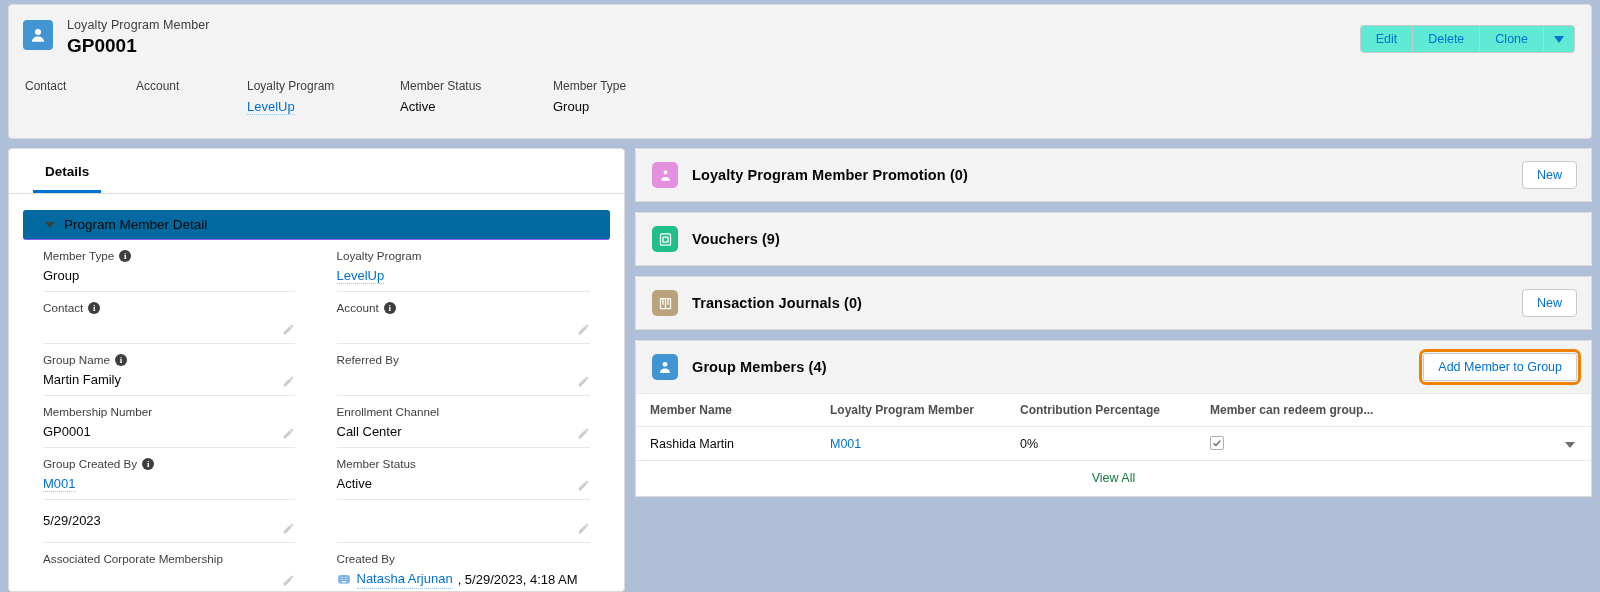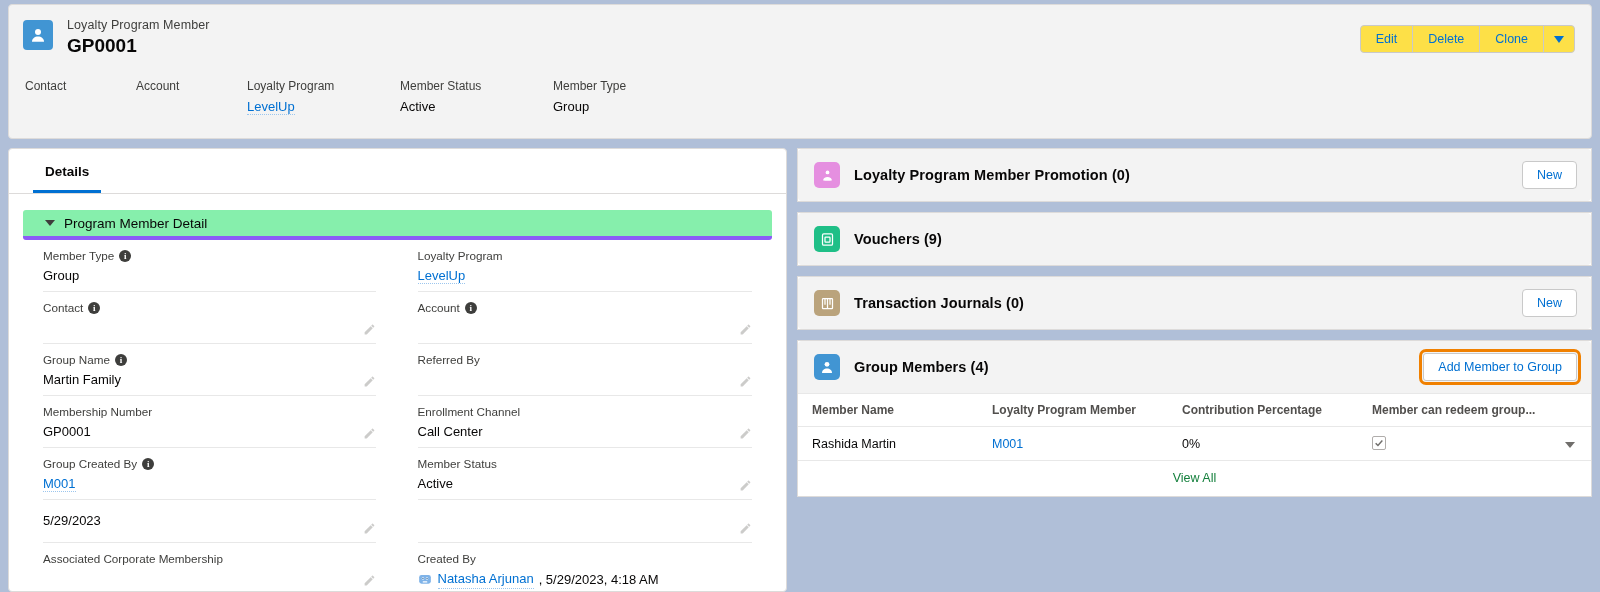--- a/index.html
+++ b/index.html
@@ -44,21 +44,21 @@
   }
   .rh-title {
     font-size: 19px; font-weight: bold; color: #080707;
     line-height: 24px; margin-top: 1px;
   }
   .rh-actions {
     position: absolute; top: 20px; right: 16px;
     display: flex;
   }
   .btn {
-    background: #fde047;
+    background: #5eead4;
     border: 1px solid #c9c9c9;
     color: #0070d2;
     font-size: 12.5px;
     height: 28px;
     padding: 0 15px;
     line-height: 26px;
     cursor: pointer;
     margin-left: -1px;
   }
   .btn:first-child { border-radius: 4px 0 0 4px; margin-left: 0; }
@@ -90,21 +90,21 @@
     border-bottom: 1px dotted #9cc6ee;
   }
 
   
   .body-row {
     display: flex;
     margin-top: 9px;
     height: 444px;
   }
   .col-left {
-    width: 779px;
+    width: 617px;
     background: #fff;
     border: 1px solid #dddbda;
     border-radius: 4px;
     overflow: hidden;
   }
   .col-right {
     flex: 1;
     margin-left: 10px;
     overflow: hidden;
   }
@@ -118,22 +118,22 @@
   }
   .tab {
     font-size: 13.5px; font-weight: bold; color: #080707;
     padding: 0 12px 11px 12px;
     border-bottom: 3px solid transparent;
     cursor: pointer;
   }
   .tab.active { border-bottom-color: #0070d2; }
 
   .section-head {
-    background: #86efac;
-    border-bottom: 4px solid #8b5cf6;
+    background: #0369a1;
+    border-bottom: 1px solid #8b5cf6;
     height: 30px;
     display: flex; align-items: center;
     padding-left: 22px;
     margin: 16px 14px 0 14px;
     border-radius: 3px;
   }
   .chev {
     width: 0; height: 0;
     border-left: 5px solid transparent;
     border-right: 5px solid transparent;

